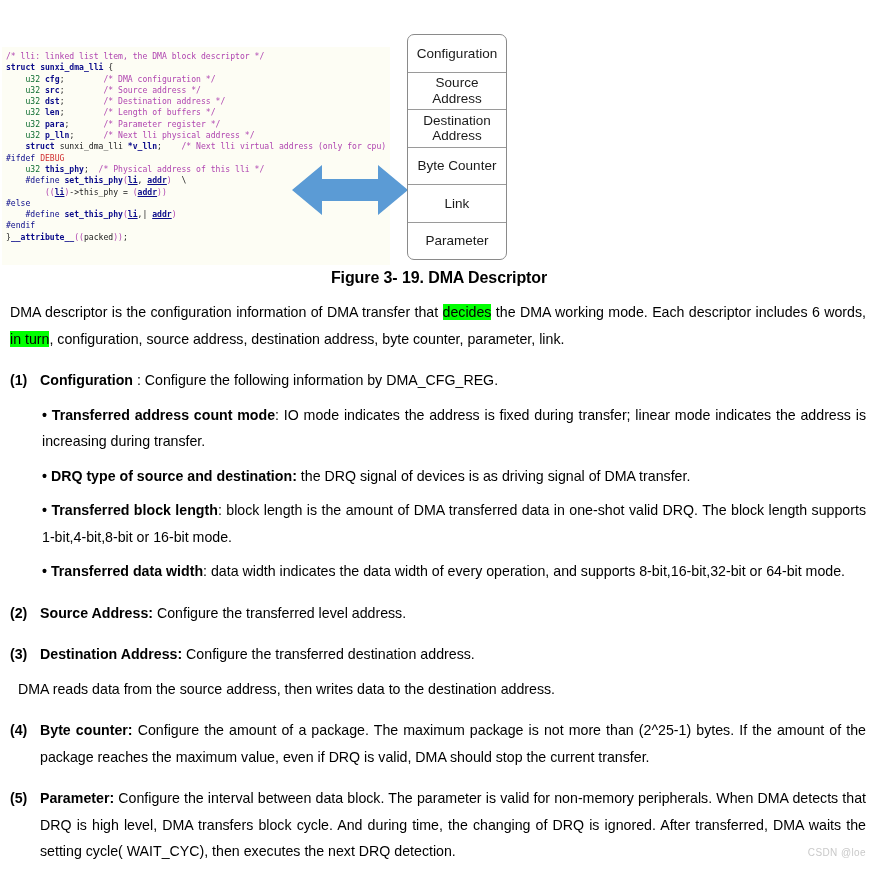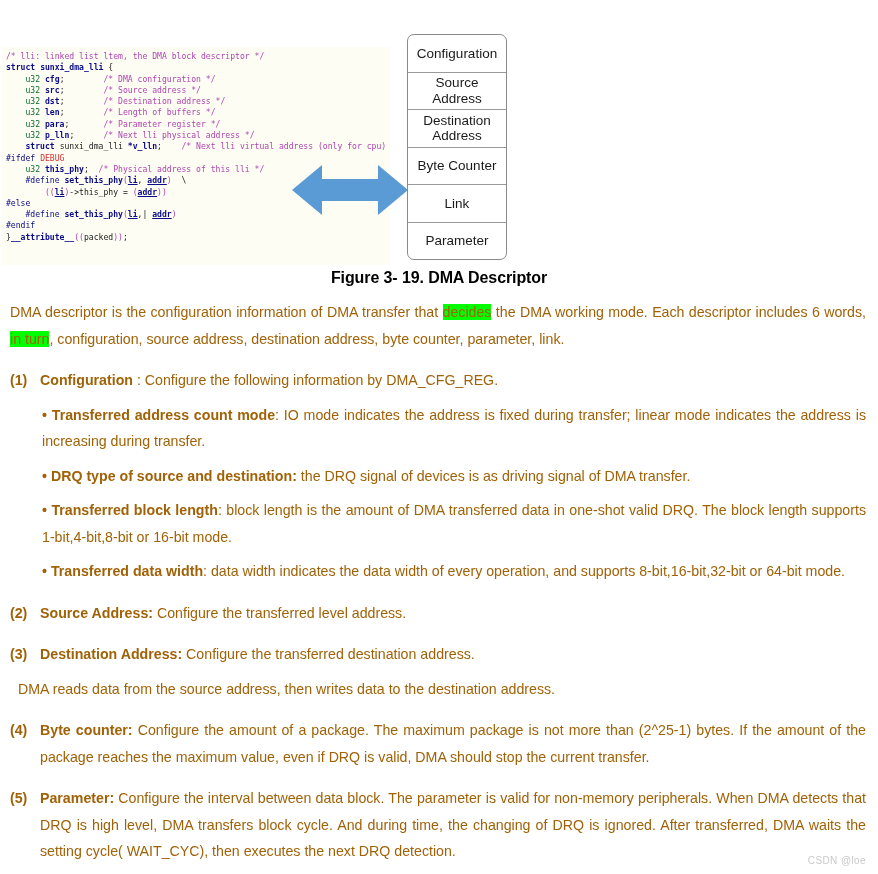--- a/index.html
+++ b/index.html
@@ -97,21 +97,21 @@
     color: #000;
     margin-top: 4px;
     letter-spacing: -0.1px;
   }
 
   
   #content {
     padding: 0 12px 0 10px;
     font-size: 14.2px;
     line-height: 26.5px;
-    color: #a16207;
+    color: #000000;
   }
   p.intro {
     text-align: justify;
     margin: 12px 0 0 0;
   }
   .hl { background: #00ff00; }
 
   .item {
     display: flex;
     margin-top: 15px;
@@ -132,21 +132,21 @@
     padding-left: 32px;
     text-align: justify;
   }
   .sub .bullet { font-weight: bold; }
   .indent-line { padding-left: 8px; text-align: left; }
 
   
   #watermark {
     position: absolute;
     right: 12px;
-    bottom: 8px;
+    bottom: 16px;
     font-size: 10px;
     color: #c9c9c9;
     letter-spacing: 0.4px;
   }
 </style>
 </head>
 <body>
 
 <div id="figure-area">
 

